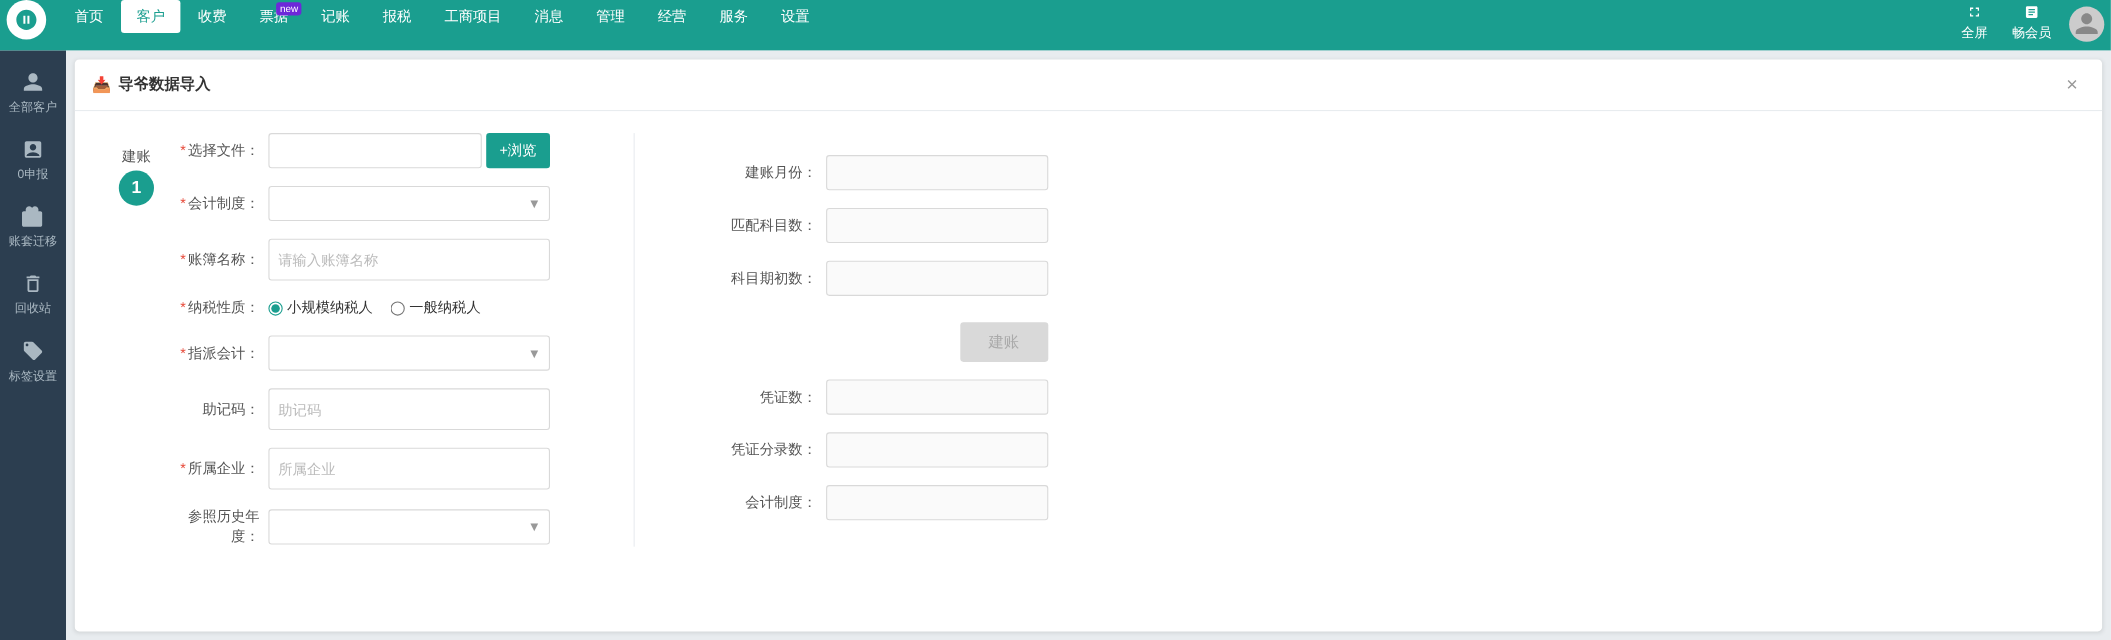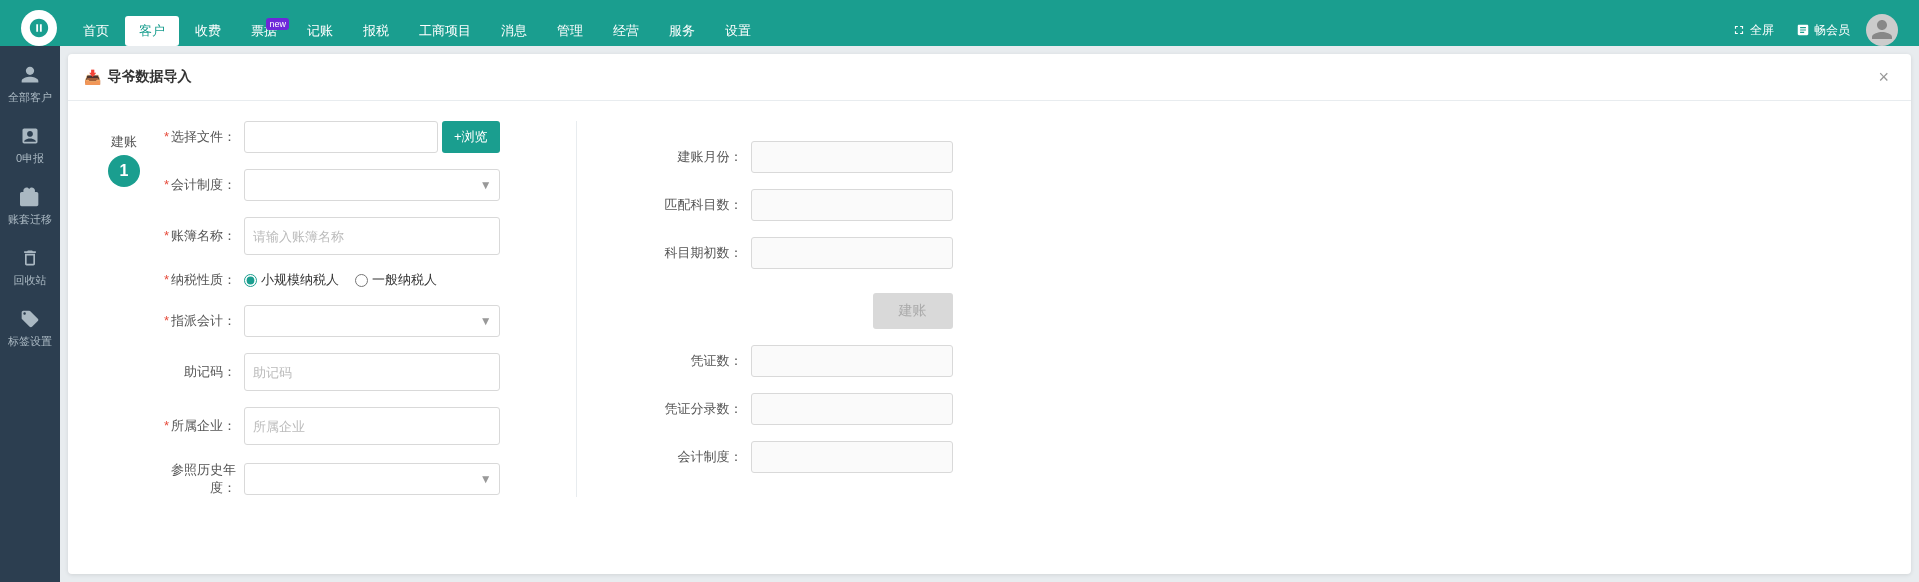--- a/index.html
+++ b/index.html
@@ -3,22 +3,22 @@
   <meta charset="utf-8">
   <style>
     * { box-sizing: border-box; margin: 0; padding: 0; }
     body { font-family: "Microsoft YaHei", "微软雅黑", Arial, sans-serif; font-size: 13px; background: #f0f2f5; height: 582px; overflow: hidden; }
 
     
     .top-nav {
       background: #1a9e8f;
       height: 46px;
       display: flex;
-      align-items: flex-end;
-      padding: 0 21px;
+      align-items: flex-start;
+      padding: 0 6px;
       color: white;
     }
     .logo {
       width: 36px;
       height: 36px;
       background: #fff;
       border-radius: 50%;
       display: flex;
       align-items: center;
       justify-content: center;
@@ -60,20 +60,21 @@
     }
     .nav-right-item {
       display: flex;
       align-items: center;
       gap: 4px;
       color: white;
       font-size: 12px;
       cursor: pointer;
       padding: 4px 6px;
       border-radius: 3px;
+      flex-direction: column;
     }
     .user-avatar {
       width: 32px;
       height: 32px;
       border-radius: 50%;
       background: #ccc;
       overflow: hidden;
       display: flex;
       align-items: center;
       justify-content: center;

